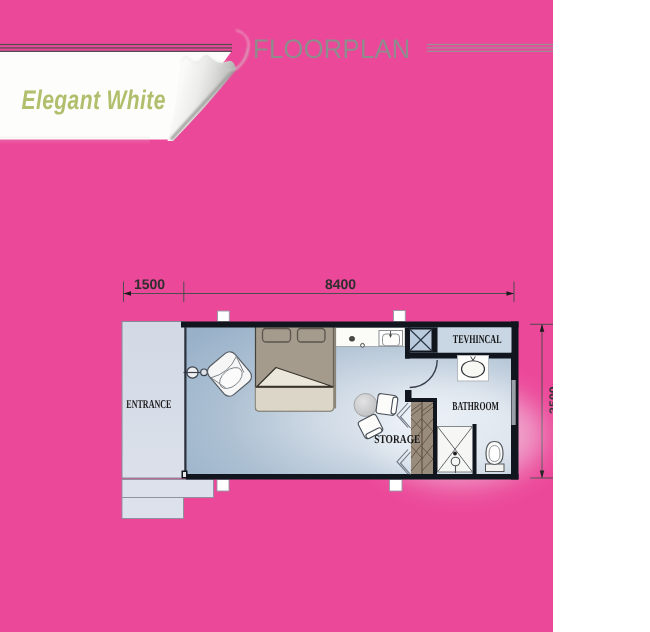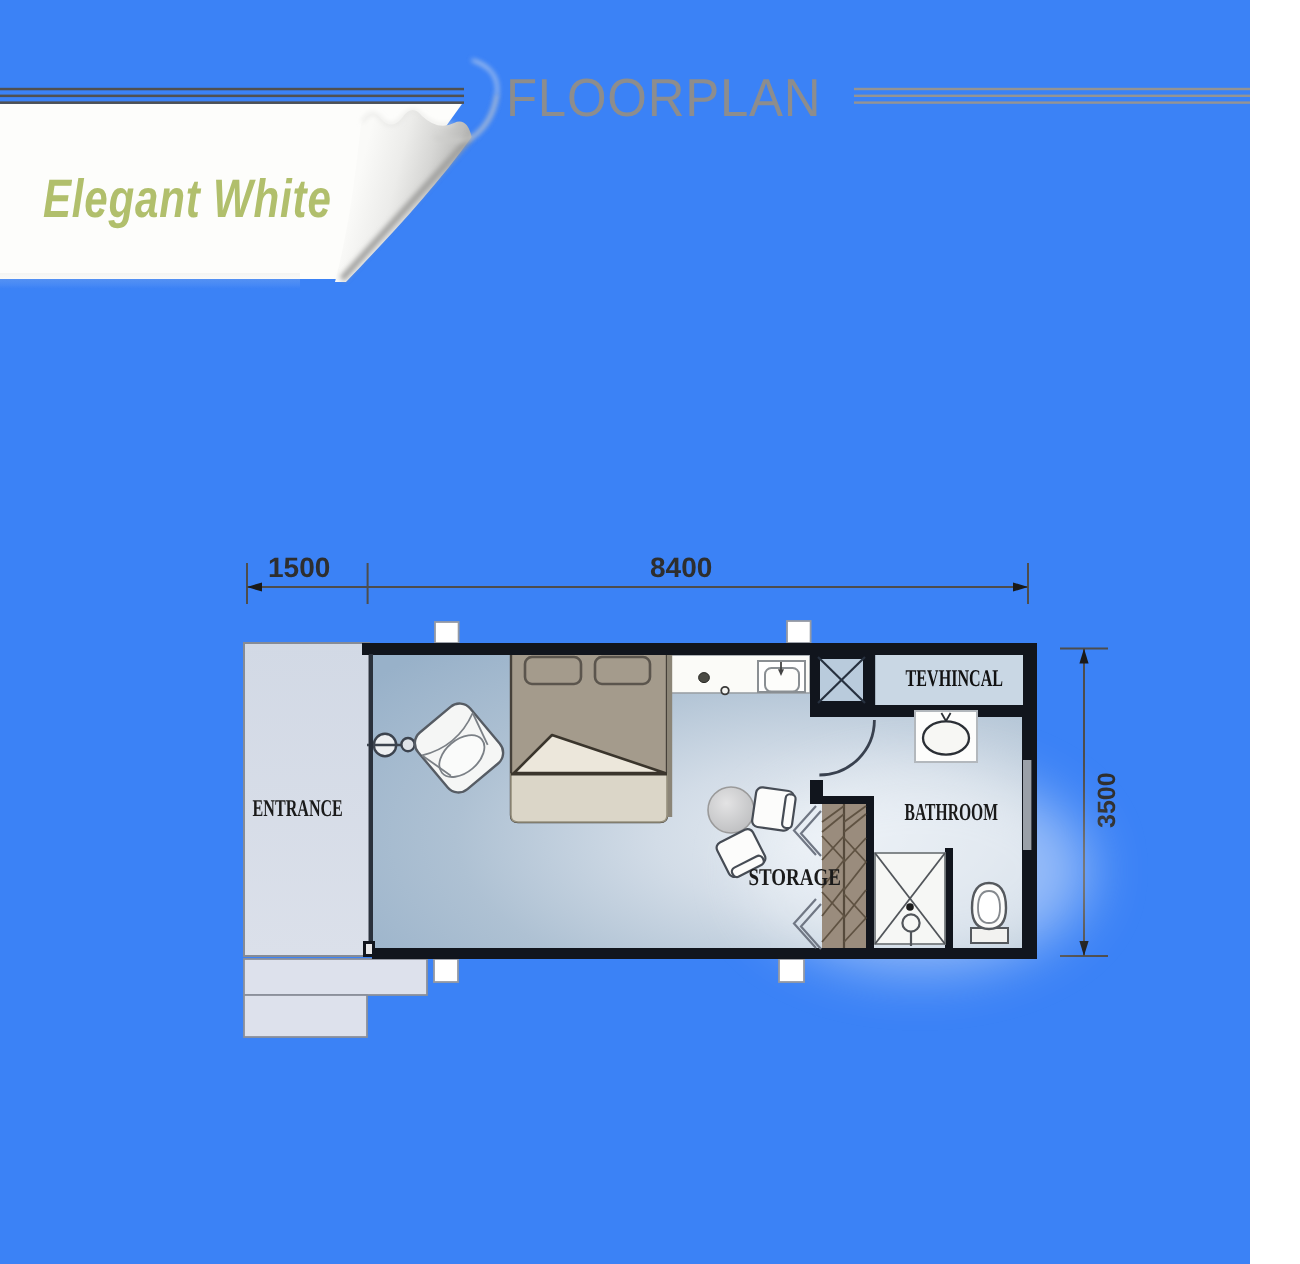--- a/index.html
+++ b/index.html
@@ -1,16 +1,16 @@
 <!DOCTYPE html>
 <html><head>
 <meta charset="utf-8">
 <style>
   html,body{margin:0;padding:0;background:#ffffff;}
-  #canvas{position:relative;width:625px;height:632px;background:#3b82f6;overflow:hidden;
+  #canvas{position:relative;width:553px;height:632px;background:#ec4899;overflow:hidden;
           font-family:"Liberation Sans",sans-serif;}
   svg{position:absolute;left:0;top:0;opacity:0.999;}
   text{-webkit-font-smoothing:antialiased;text-rendering:geometricPrecision;}
 </style>
 </head>
 <body>
 <div id="canvas">
 <svg width="650" height="632" viewBox="0 0 650 632">
   <defs>
     <radialGradient id="roomGrad" cx="0.70" cy="0.62" r="0.88">

